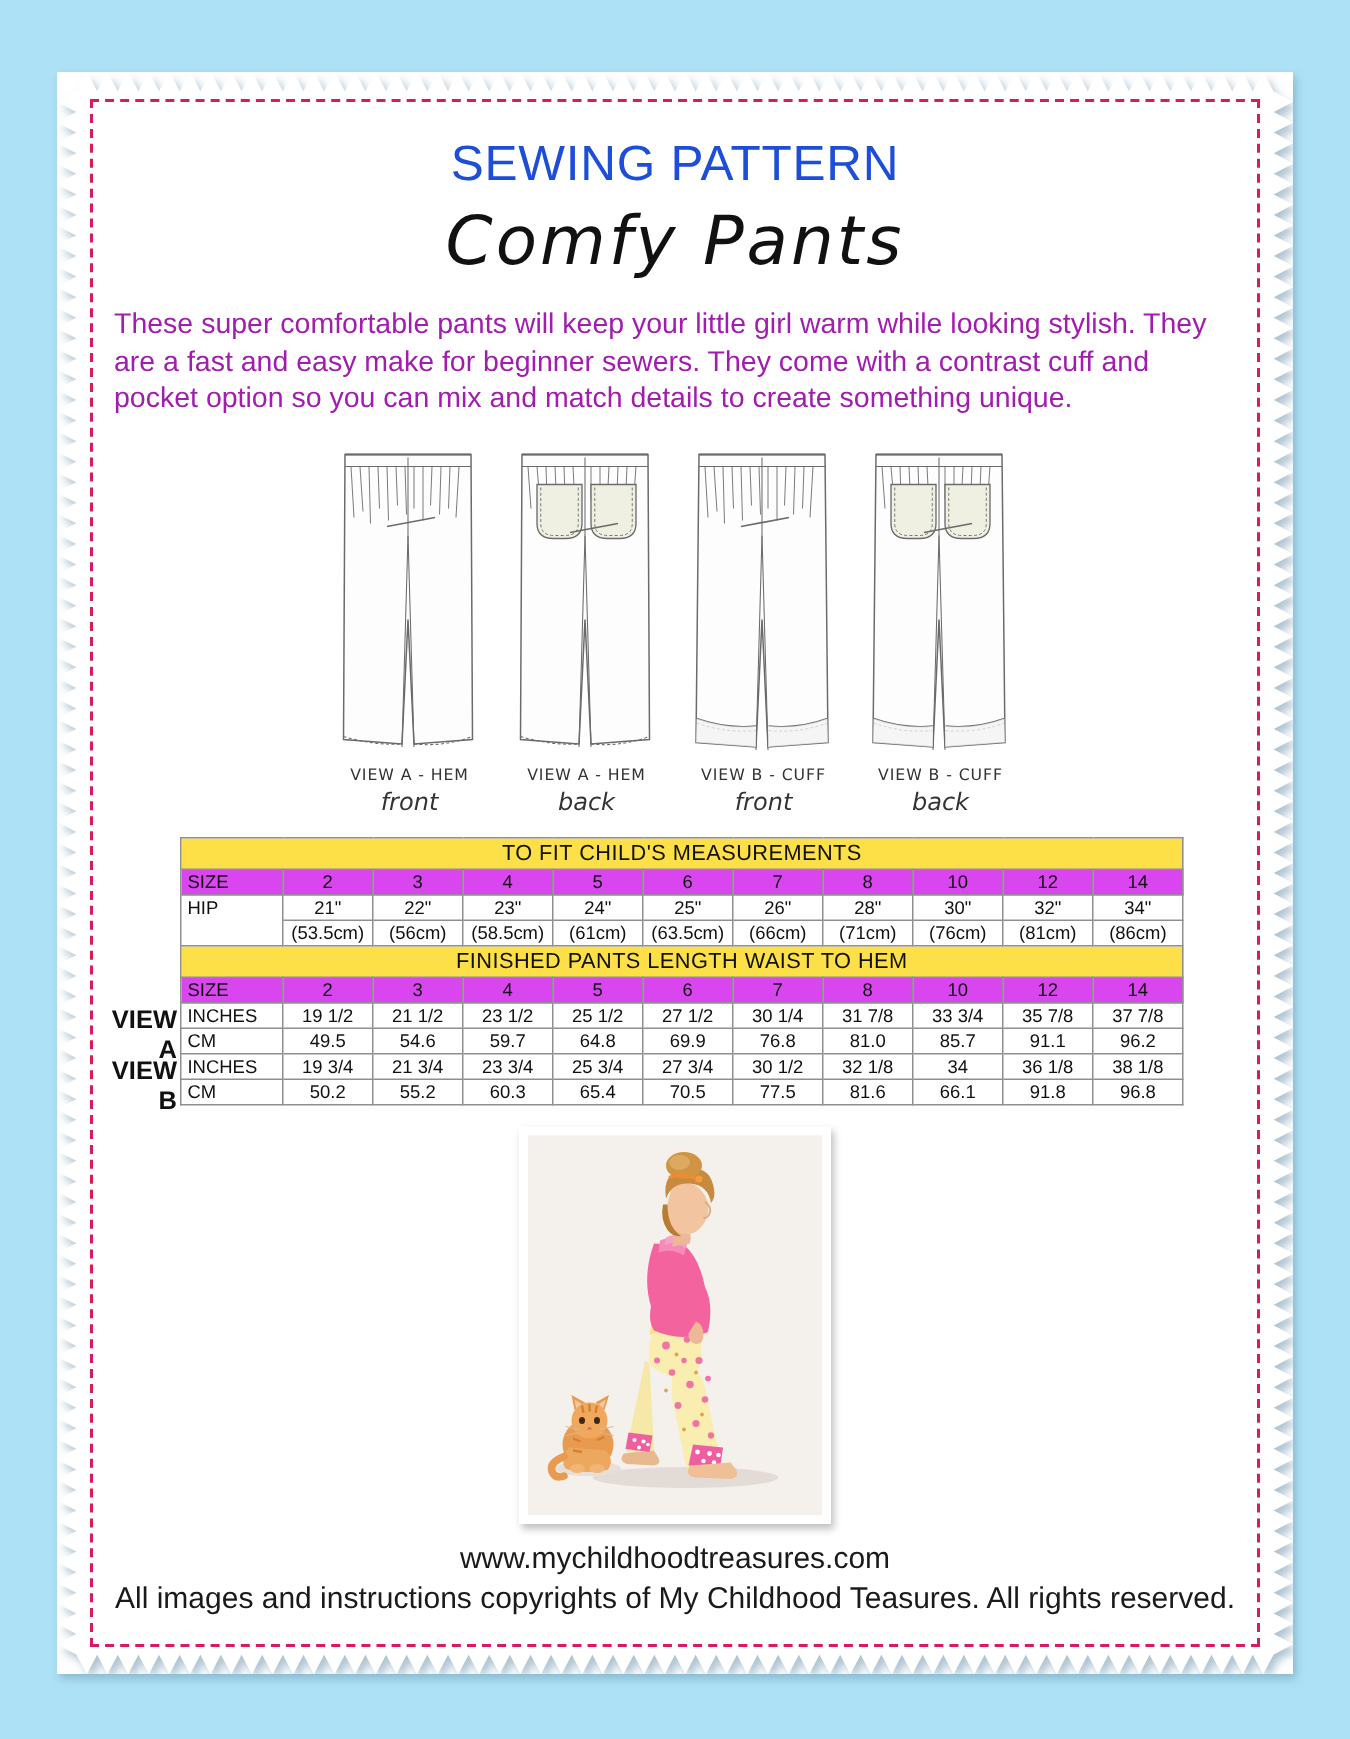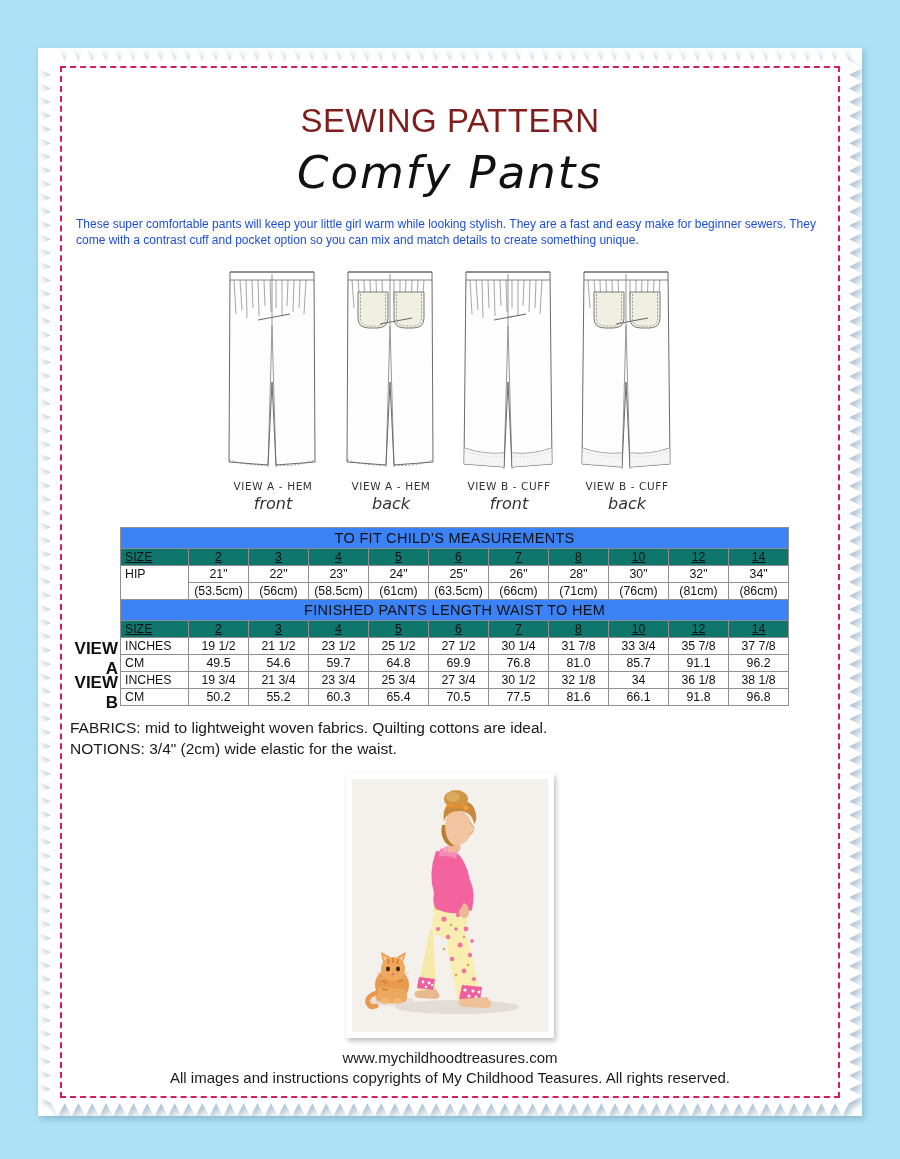--- a/index.html
+++ b/index.html
@@ -42,40 +42,40 @@
     left:62px; top:68px;
     width:776px; height:1028px;
     background:transparent;
   }
 
   h1#title-main {
     text-align:center;
     font-size:33px;
     font-weight:400;
     letter-spacing:0.5px;
-    color:#7f1d1d;
-    margin-top:34px;
+    color:#1d4ed8;
+    margin-top:22px;
     font-family:"Liberation Sans", sans-serif;
   }
   h2#title-script {
     text-align:center;
     font-size:45px;
     font-weight:400;
     color:#111111;
     margin-top:6px;
     font-family:"DejaVu Sans", sans-serif;
     font-style:italic;
     letter-spacing:2px;
   }
 
   p#intro {
     margin:18px 14px 0 14px;
-    font-size:12px;
+    font-size:19px;
     line-height:1.30;
-    color:#1d4ed8;
+    color:#a21caf;
     text-align:left;
   }
 
   
   #tech-drawings {
     margin-top:14px;
     display:flex;
     justify-content:center;
     align-items:flex-end;
     gap:0px;
@@ -108,30 +108,29 @@
     table-layout:fixed;
   }
   table.size-table td, table.size-table th {
     border:1px solid #8f8f8f;
     text-align:center;
     padding:1px 2px;
     font-weight:400;
     height:16px;
   }
   .tbl-title {
-    background:#3b82f6;
+    background:#fde047;
     font-size:14.5px;
     letter-spacing:0.3px;
     text-align:center !important;
     padding:2px 0 !important;
   }
   .row-head {
-    background:#0f766e;
+    background:#d946ef;
     font-weight:bold;
-    text-decoration:underline;
   }
   td.lab {
     text-align:left !important;
     padding-left:4px !important;
     width:68px;
   }
   .row-head td.lab { font-weight:400; }
   .viewlabel {
     position:absolute;
     left:0;
@@ -166,21 +165,21 @@
     width:100%; height:100%;
     background:#f3efec;
     position:relative;
     overflow:hidden;
   }
 
   
   #footer {
     margin-top:10px;
     text-align:center;
-    font-size:15px;
+    font-size:20px;
     color:#1a1a1a;
     line-height:1.35;
   }
 </style>
 </head>
 <body>
 
 <div id="pinked-card">
   <svg id="card-shape" width="824" height="1068" viewBox="0 0 824 1068">
     <defs>
@@ -468,24 +467,20 @@
           <td>77.5</td>
           <td>81.6</td>
           <td>66.1</td>
           <td>91.8</td>
           <td>96.8</td>
         </tr>
       </tbody>
     </table>
   </div>
 
-  <div id="notes">
-    <div>FABRICS: mid to lightweight woven fabrics. Quilting cottons are ideal.</div>
-    <div>NOTIONS: 3/4" (2cm) wide elastic for the waist.</div>
-  </div>
 
   <div id="photo-wrap">
     <div id="photo-frame">
       <div id="photo-inner">
         <svg width="100%" height="100%" viewBox="0 0 196 253" preserveAspectRatio="xMidYMid slice">
           <rect x="0" y="0" width="196" height="253" fill="#f4f0ec"></rect>
 
           <ellipse cx="105" cy="228" rx="62" ry="7" fill="#e3dcd6"></ellipse>
           <ellipse cx="40" cy="222" rx="22" ry="5" fill="#e6dfd9"></ellipse>
 

